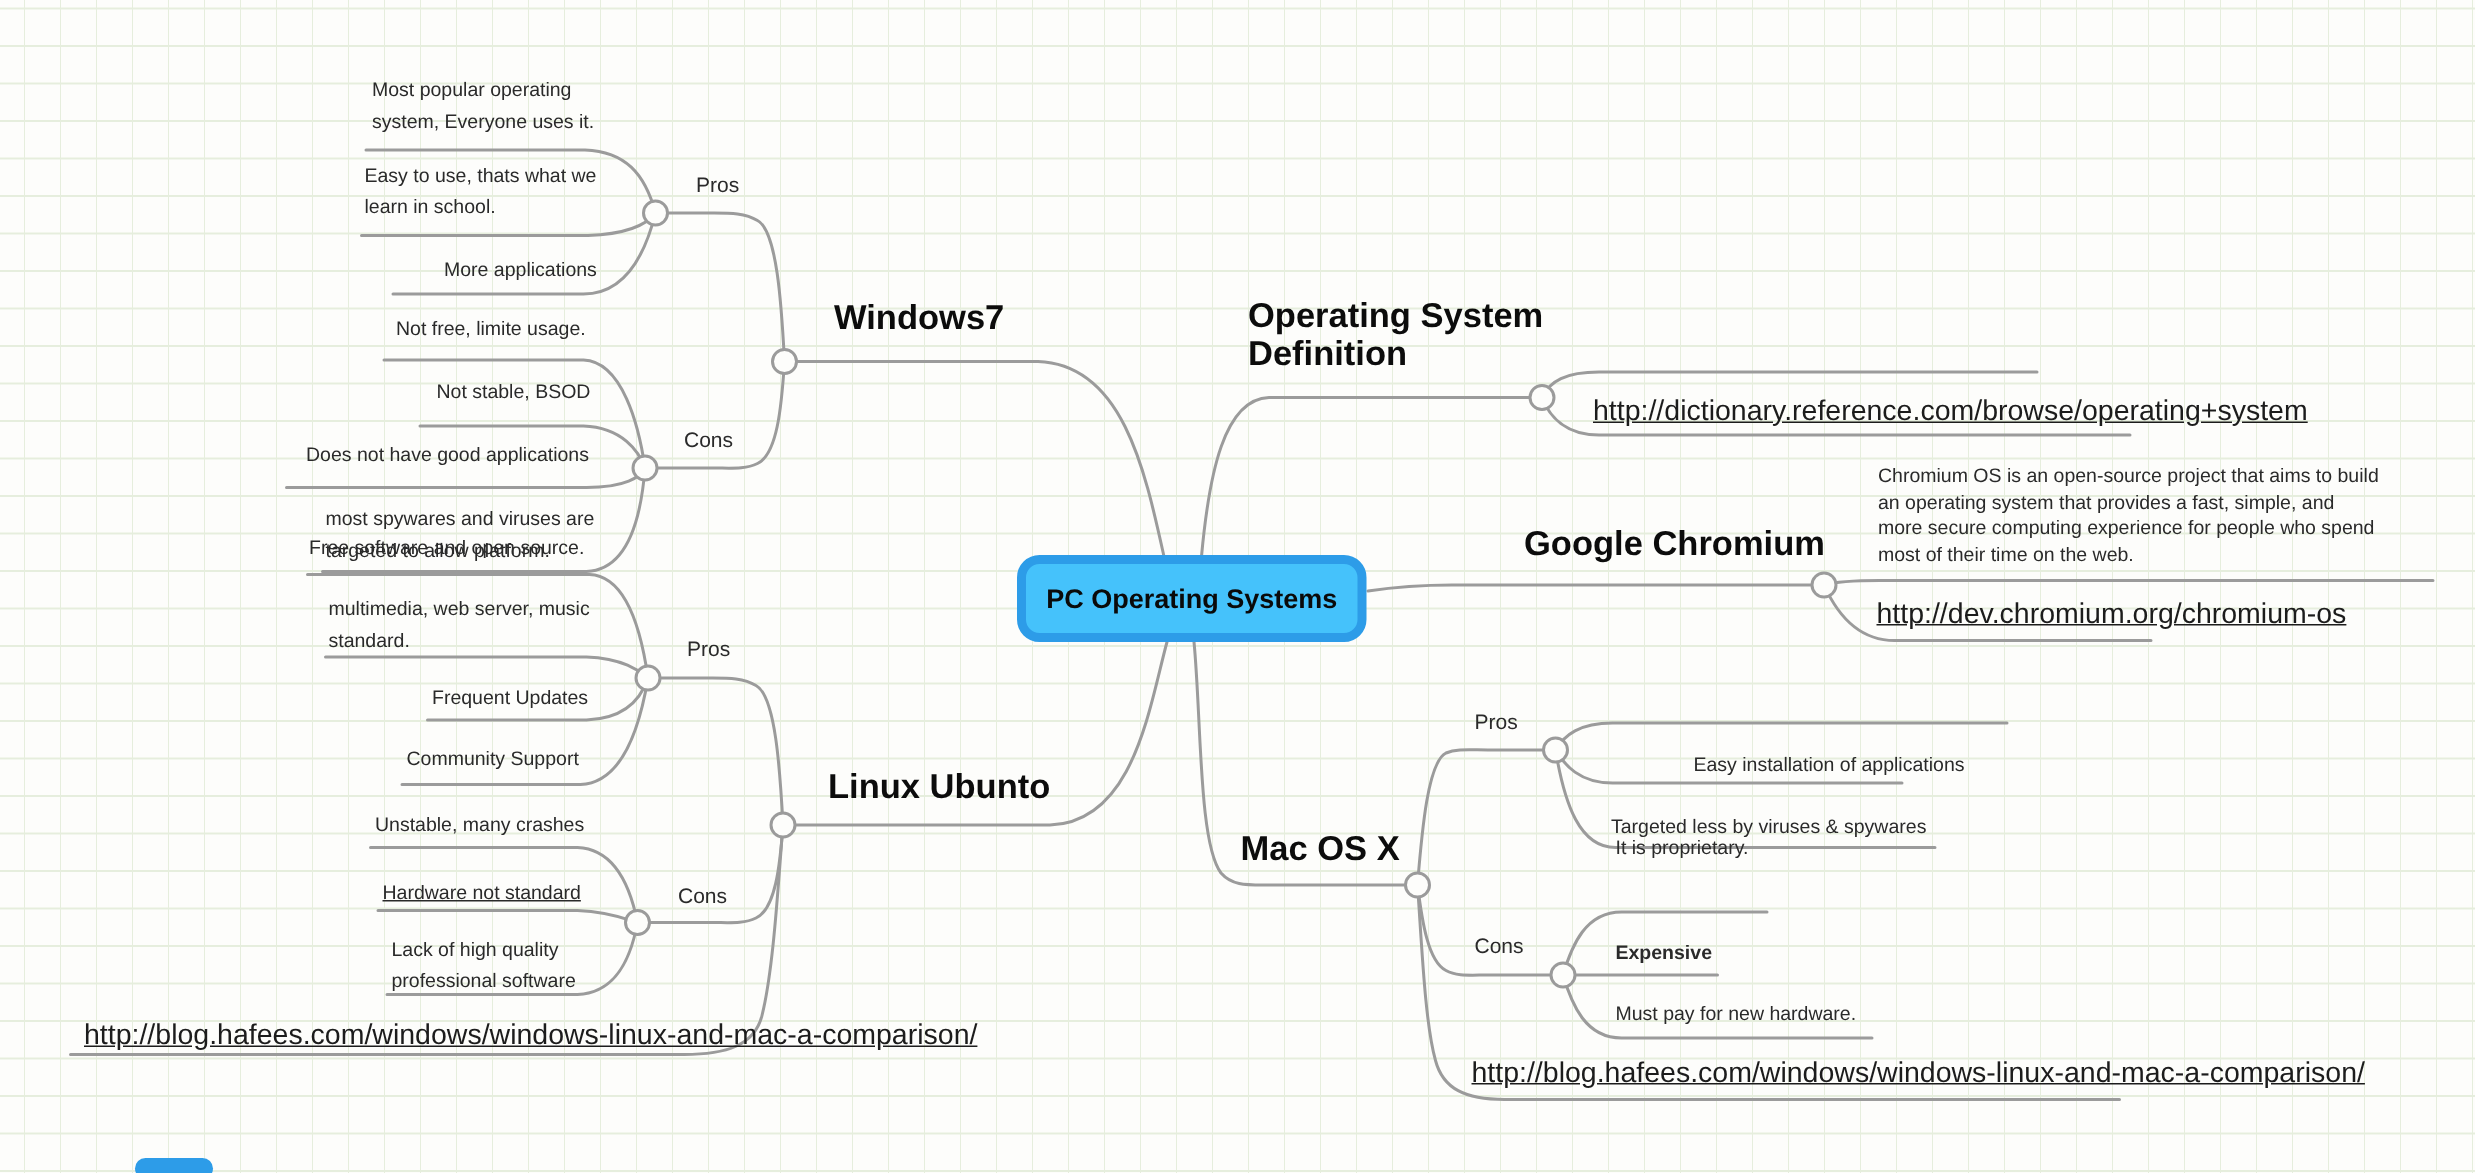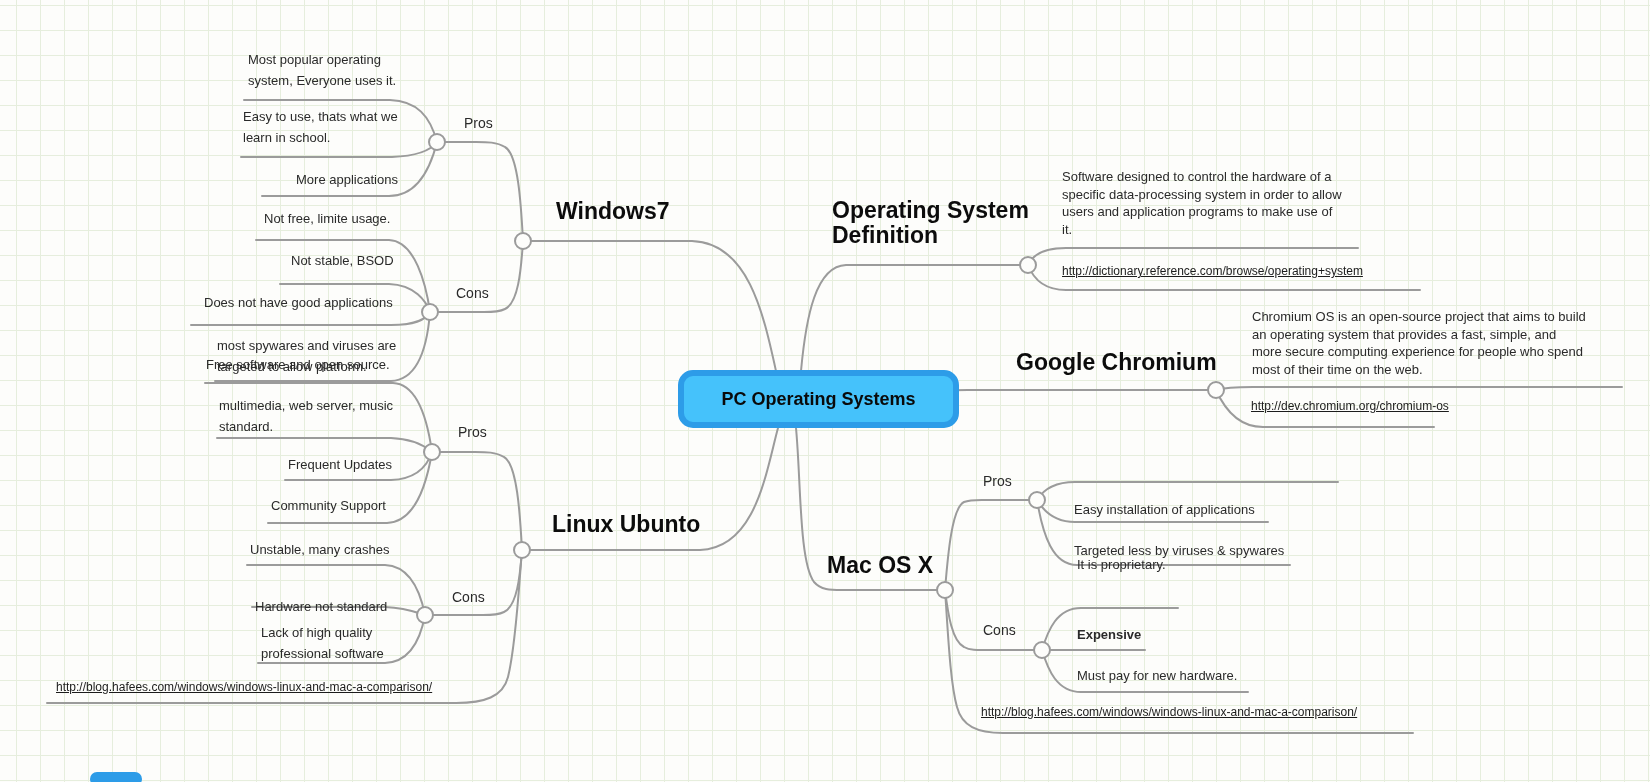--- a/index.html
+++ b/index.html
@@ -16,23 +16,23 @@
     background-position:16px 5px;
   }
   svg.edges{position:absolute;left:0;top:0;}
   svg.edges path{fill:none;stroke:#9b9b9b;stroke-width:2;stroke-linecap:round;}
   svg.edges circle{fill:#fdfdfb;stroke:#9b9b9b;stroke-width:2;}
   .abs{position:absolute;}
   .leaf{font-size:13px;line-height:21px;color:#2a2a2a;white-space:pre-line;}
   .label{font-size:14px;color:#2a2a2a;}
   .topic{font-weight:bold;font-size:23px;line-height:25px;color:#0c0c0c;white-space:pre-line;}
   .para{font-size:13px;line-height:17.5px;color:#2a2a2a;white-space:pre-line;}
-  .mlink{font-size:12px;color:#1c1c1c;text-decoration:underline;cursor:pointer;white-space:nowrap;}
+  .mlink{font-size:19px;color:#1c1c1c;text-decoration:underline;cursor:pointer;white-space:nowrap;}
   .root{
-    left:678px;top:370px;width:281px;height:58px;
+    left:678px;top:370px;width:233px;height:58px;
     box-sizing:border-box;
     background:#45c2fb;
     border:6px solid #2d9ce8;
     border-radius:15px;
     display:flex;align-items:center;justify-content:center;
     font-weight:bold;font-size:18px;color:#0a0a0a;
     cursor:pointer;
   }
   .blue-fragment{
     left:90px;top:772px;width:52px;height:14px;
@@ -124,44 +124,40 @@
 
   <div class="abs topic" style="left:552px;top:512px;">Linux Ubunto</div>
   <div class="abs label" style="left:458px;top:424px;">Pros</div>
   <div class="abs label" style="left:452px;top:589px;">Cons</div>
   <div class="abs leaf" style="left:206px;top:354px;">Free software and open source.</div>
   <div class="abs leaf" style="left:219px;top:395px;">multimedia, web server, music
 standard.</div>
   <div class="abs leaf" style="left:288px;top:454px;">Frequent Updates</div>
   <div class="abs leaf" style="left:271px;top:495px;">Community Support</div>
   <div class="abs leaf" style="left:250px;top:539px;">Unstable, many crashes</div>
-  <div class="abs leaf" style="left:255px;top:596px;">Hardware not standard</div>
+  <div class="abs leaf" style="left:255px;top:584px;text-decoration:underline;">Hardware not standard</div>
   <div class="abs leaf" style="left:261px;top:622px;">Lack of high quality
 professional software</div>
   <a class="abs mlink" style="left:56px;top:680px;">http://blog.hafees.com/windows/windows-linux-and-mac-a-comparison/</a>
 
   <div class="abs topic" style="left:832px;top:198px;">Operating System
 Definition</div>
-  <div class="abs para" style="left:1062px;top:168px;">Software designed to control the hardware of a
-specific data-processing system in order to allow
-users and application programs to make use of
-it.</div>
   <a class="abs mlink" style="left:1062px;top:264px;">http://dictionary.reference.com/browse/operating+system</a>
 
   <div class="abs topic" style="left:1016px;top:350px;">Google Chromium</div>
   <div class="abs para" style="left:1252px;top:308px;">Chromium OS is an open-source project that aims to build
 an operating system that provides a fast, simple, and
 more secure computing experience for people who spend
 most of their time on the web.</div>
   <a class="abs mlink" style="left:1251px;top:399px;">http://dev.chromium.org/chromium-os</a>
 
   <div class="abs topic" style="left:827px;top:553px;">Mac OS X</div>
   <div class="abs label" style="left:983px;top:473px;">Pros</div>
   <div class="abs label" style="left:983px;top:622px;">Cons</div>
-  <div class="abs leaf" style="left:1074px;top:499px;">Easy installation of applications</div>
+  <div class="abs leaf" style="left:1129px;top:499px;">Easy installation of applications</div>
   <div class="abs leaf" style="left:1074px;top:540px;">Targeted less by viruses &amp; spywares</div>
   <div class="abs leaf" style="left:1077px;top:554px;text-align:right;">It is proprietary.</div>
   <div class="abs leaf" style="left:1077px;top:624px;font-weight:bold;">Expensive</div>
   <div class="abs leaf" style="left:1077px;top:665px;">Must pay for new hardware.</div>
   <a class="abs mlink" style="left:981px;top:705px;">http://blog.hafees.com/windows/windows-linux-and-mac-a-comparison/</a>
 
   <div class="abs blue-fragment"></div>
 
 </div>
 

